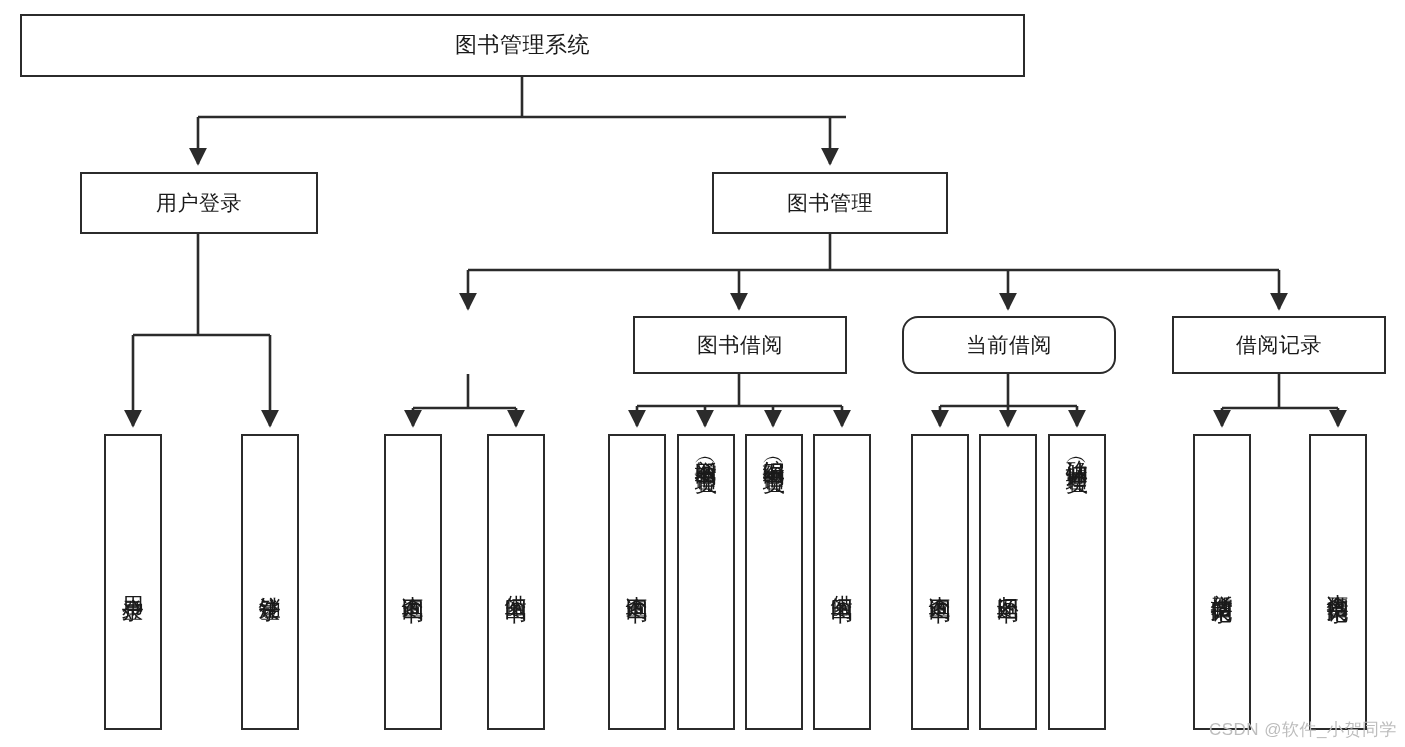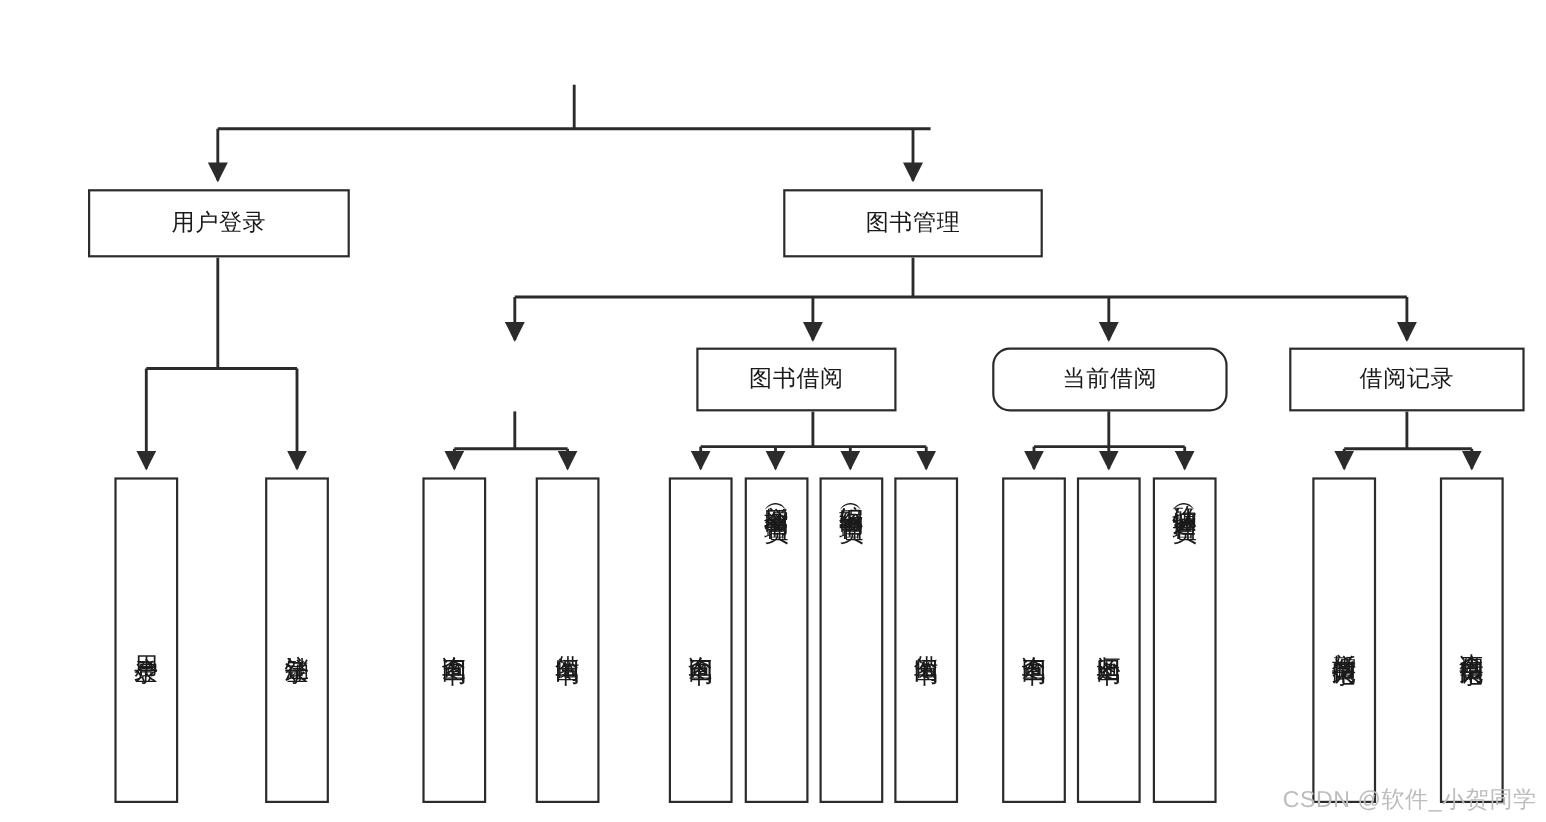--- a/index.html
+++ b/index.html
@@ -60,21 +60,21 @@
     letter-spacing: 2px;
   }
   .node.vert.mid {
     align-items: center;
     padding-top: 0;
   }
   #watermark {
     position: absolute;
     right: 8px;
     bottom: 6px;
-    font-size: 21px;
+    font-size: 17px;
     color: #bdbdbd;
     white-space: nowrap;
     letter-spacing: 0.5px;
   }
 </style>
 </head>
 <body>
 
 <div id="canvas">
 
@@ -121,29 +121,32 @@
       <path d="M 1008 406 L 1008 426" marker-end="url(#arrow)"></path>
       <path d="M 1077 406 L 1077 426" marker-end="url(#arrow)"></path>
 
       <path d="M 1279 374 L 1279 408"></path>
       <path d="M 1222 408 L 1338 408"></path>
       <path d="M 1222 408 L 1222 426" marker-end="url(#arrow)"></path>
       <path d="M 1338 408 L 1338 426" marker-end="url(#arrow)"></path>
     </g>
   </svg>
 
+  <div class="node horiz root" style="left:20px; top:14px; width:1005px; height:63px;">
+    <span class="label">图书管理系统</span>
+  </div>
 
   <div class="node horiz" style="left:80px; top:172px; width:238px; height:62px;">
     <span class="label">用户登录</span>
   </div>
   <div class="node horiz" style="left:712px; top:172px; width:236px; height:62px;">
     <span class="label">图书管理</span>
   </div>
 
-  <div class="node horiz" style="left:633px; top:316px; width:182px; height:58px;">
+  <div class="node horiz" style="left:633px; top:316px; width:214px; height:58px;">
     <span class="label">图书借阅</span>
   </div>
   <div class="node horiz" style="left:902px; top:316px; width:214px; height:58px;border-radius:16px;">
     <span class="label">当前借阅</span>
   </div>
   <div class="node horiz" style="left:1172px; top:316px; width:214px; height:58px;">
     <span class="label">借阅记录</span>
   </div>
 
   <div class="node vert mid" style="left:104px; top:434px; width:58px; height:296px;">

